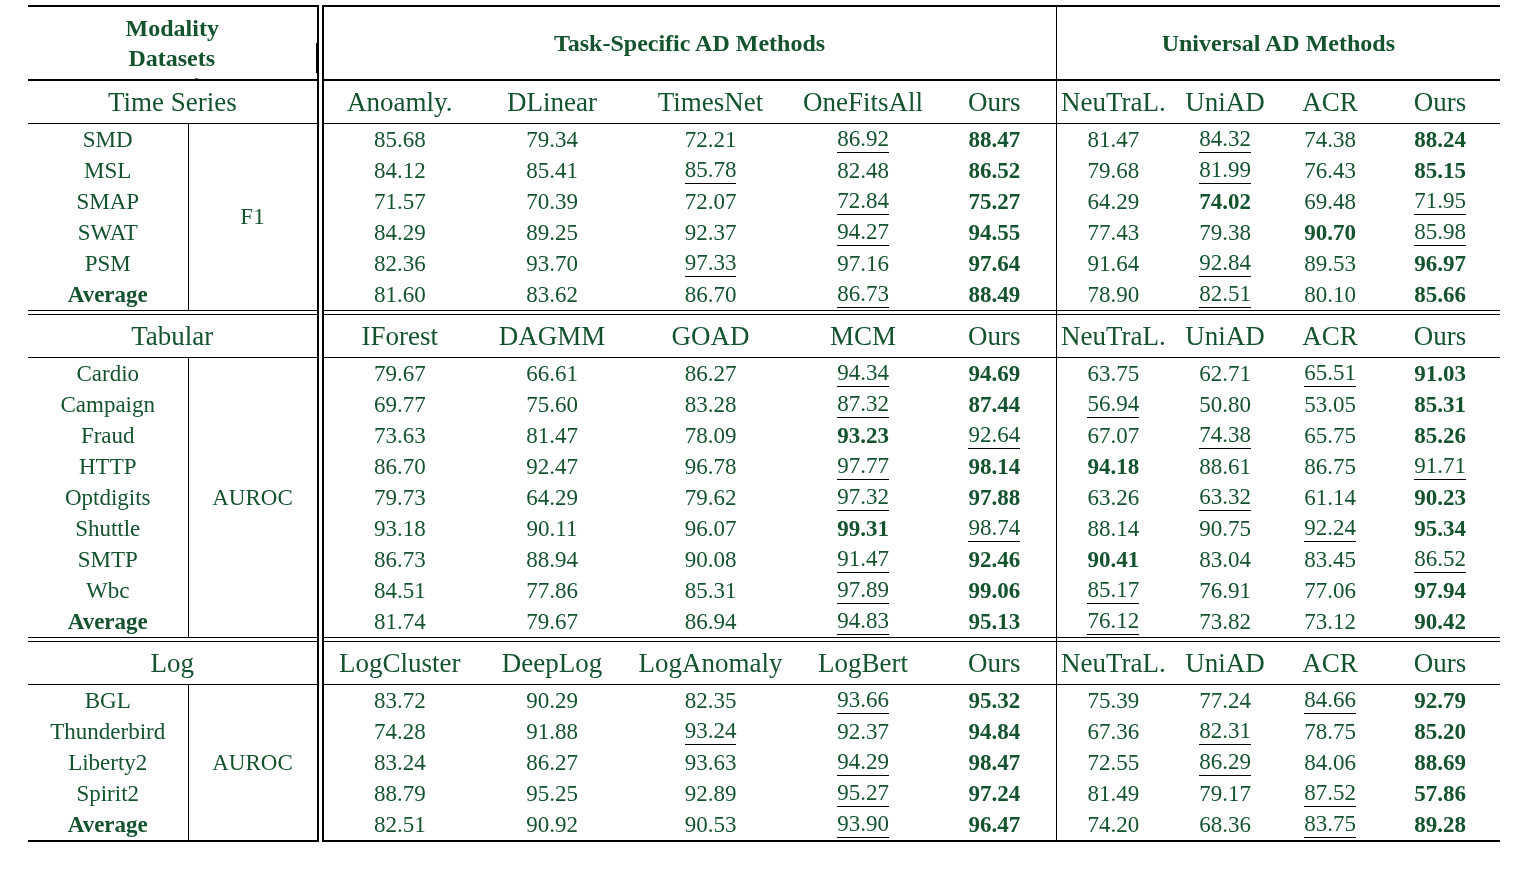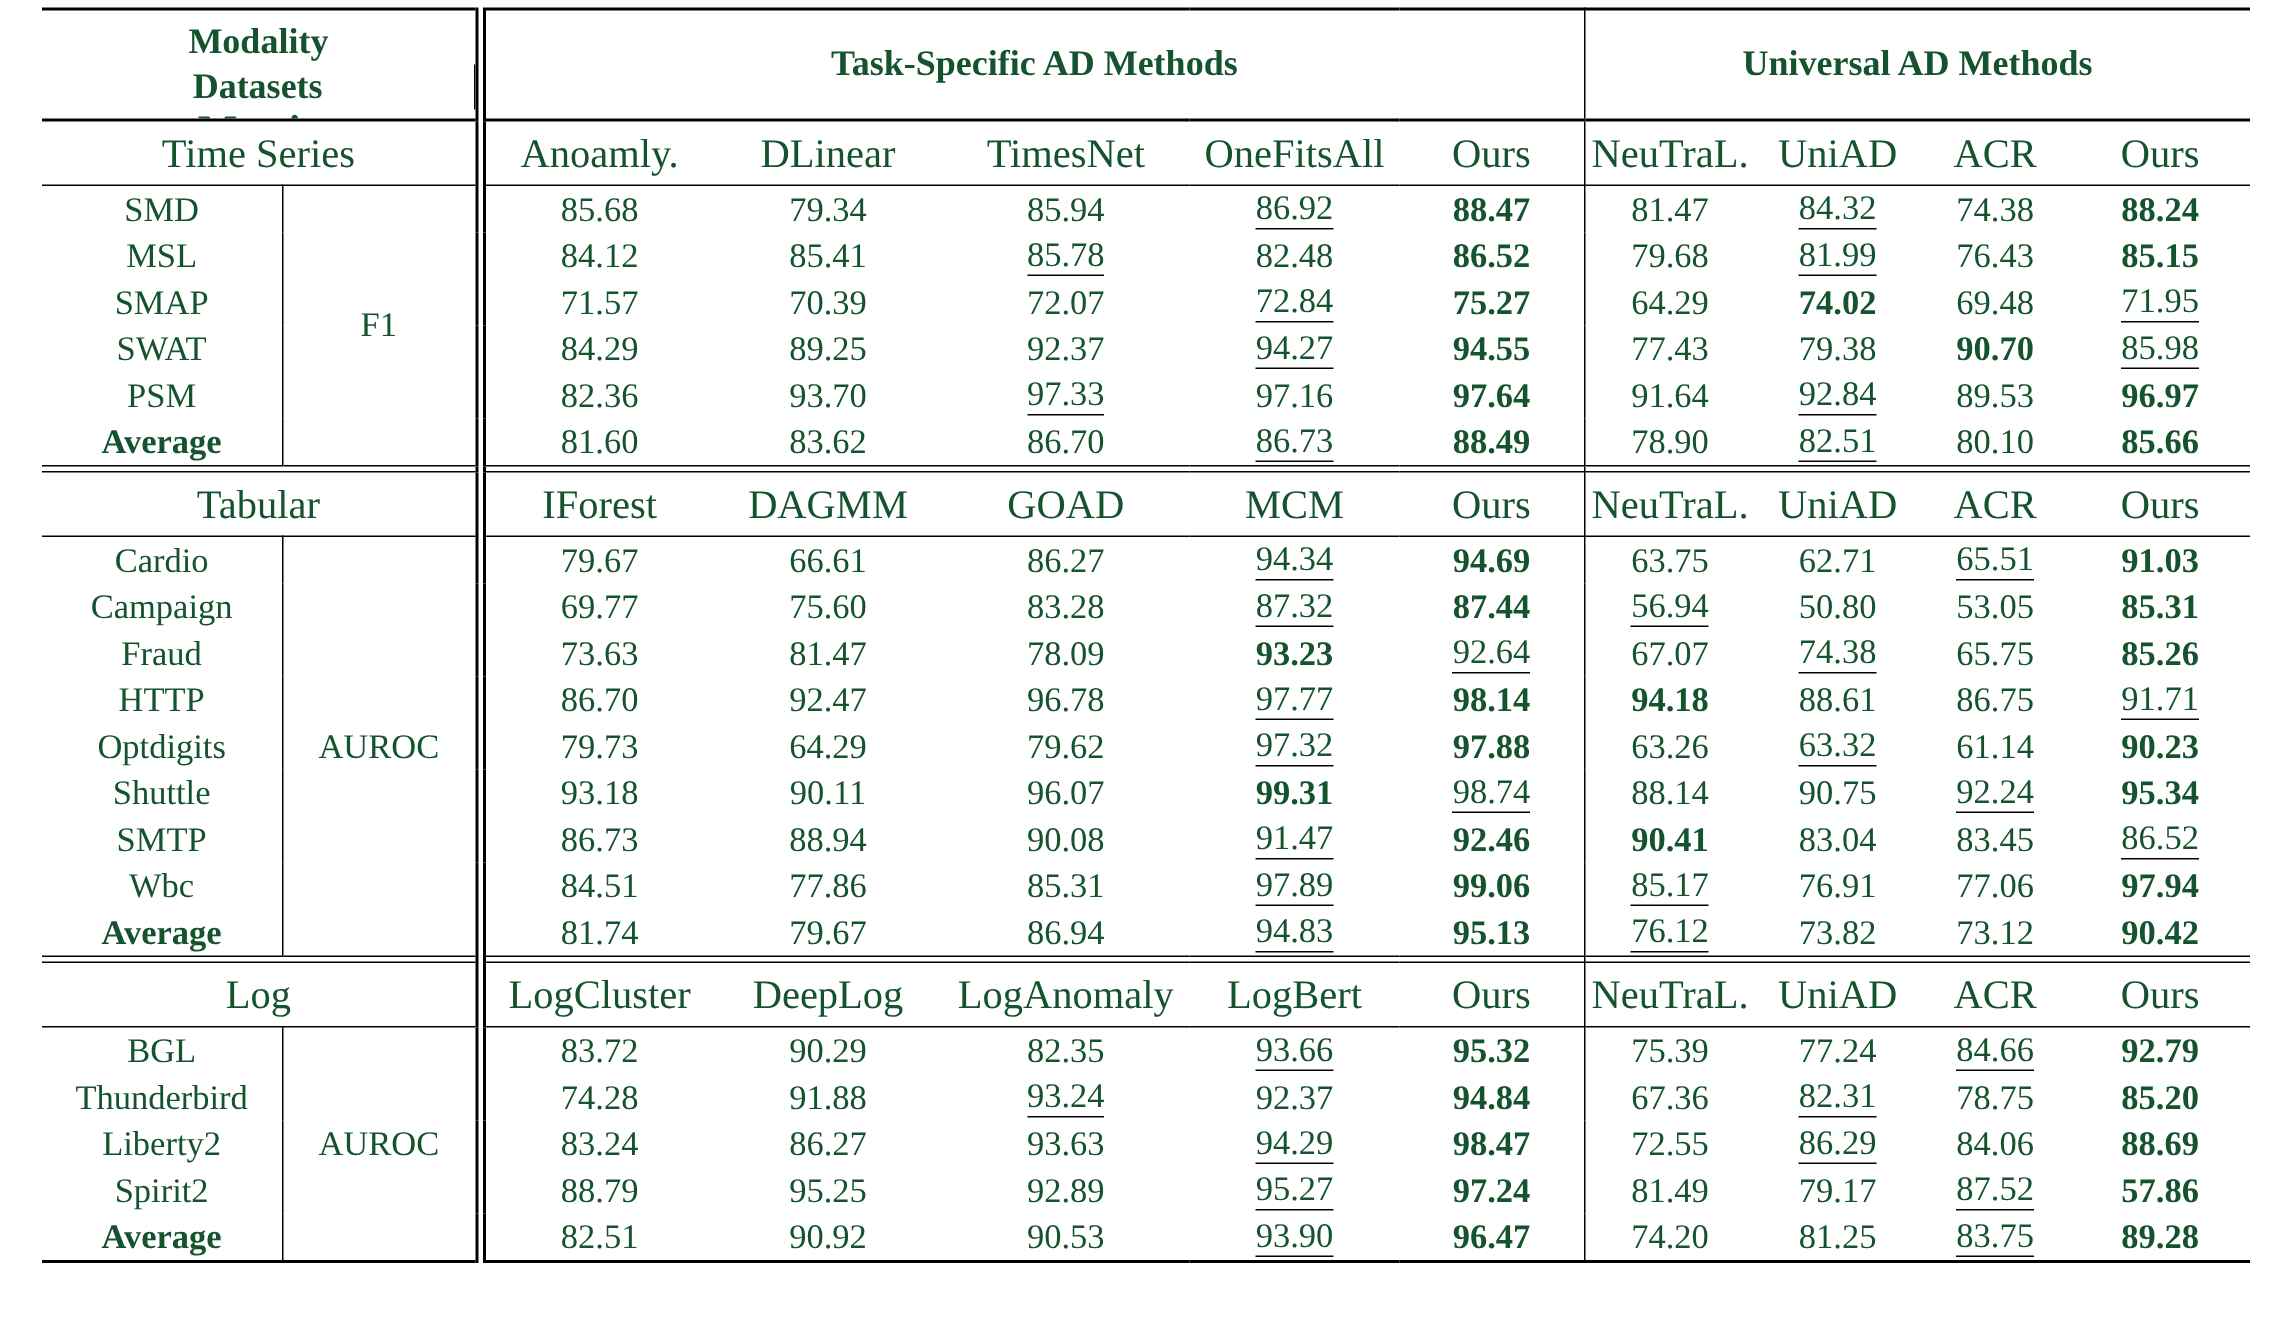--- a/index.html
+++ b/index.html
@@ -75,21 +75,21 @@
           <td>NeuTraL.</td>
           <td>UniAD</td>
           <td>ACR</td>
           <td>Ours</td>
         </tr>
         <tr class="data">
           <td class="ds">SMD</td>
           <td class="metric dd" rowspan="6">F1</td>
           <td class="num">85.68</td>
           <td class="num">79.34</td>
-          <td class="num">85.94</td>
+          <td class="num">72.21</td>
           <td class="num"><span class="u">86.92</span></td>
           <td class="num bar b">88.47</td>
           <td class="num">81.47</td>
           <td class="num"><span class="u">84.32</span></td>
           <td class="num">74.38</td>
           <td class="num b">88.24</td>
         </tr>
         <tr class="data">
           <td class="ds">MSL</td>
           <td class="num">84.12</td>
@@ -343,19 +343,19 @@
           <td class="num b">57.86</td>
         </tr>
         <tr class="data">
           <td class="ds b">Average</td>
           <td class="num">82.51</td>
           <td class="num">90.92</td>
           <td class="num">90.53</td>
           <td class="num"><span class="u">93.90</span></td>
           <td class="num bar b">96.47</td>
           <td class="num">74.20</td>
-          <td class="num">81.25</td>
+          <td class="num">68.36</td>
           <td class="num"><span class="u">83.75</span></td>
           <td class="num b">89.28</td>
         </tr>
       </tbody>
   </table>
 </div>
 
 </body></html>

